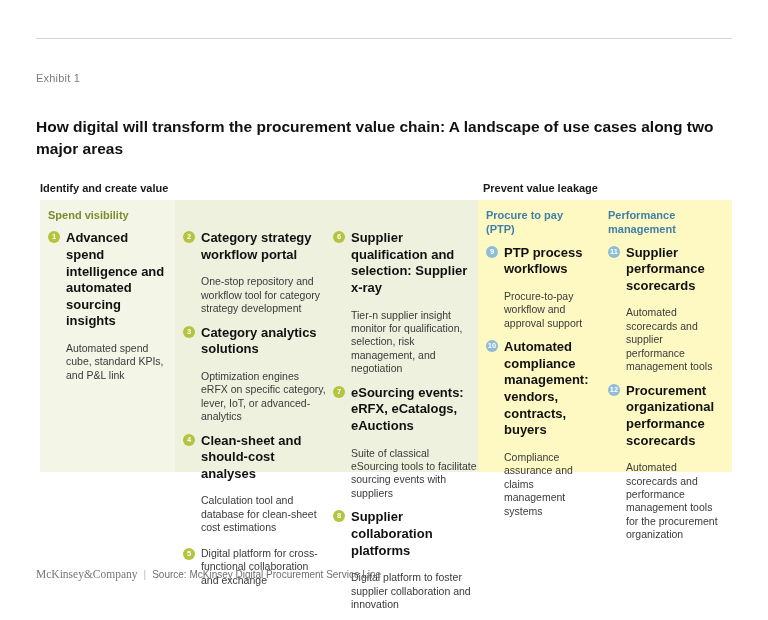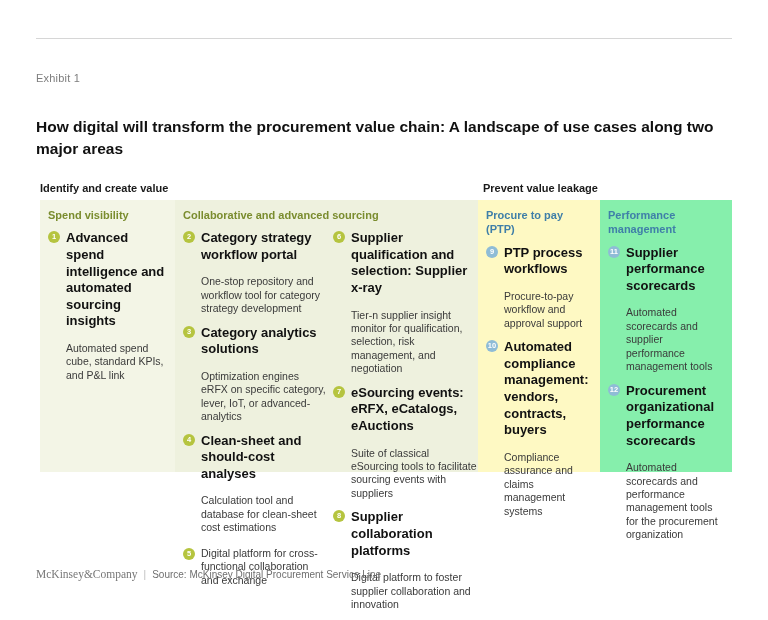--- a/index.html
+++ b/index.html
@@ -72,21 +72,21 @@
   .col {
     position: absolute;
     top: 0;
     height: 272px;
     box-sizing: border-box;
     padding: 8px 10px 0 8px;
   }
   .col.c1 { left: 0px;   width: 135px; background: #f3f5e6; }
   .col.c2 { left: 135px; width: 303px; background: #eef1de; }
   .col.c3 { left: 438px; width: 122px; background: #fef9c3; }
-  .col.c4 { left: 560px; width: 132px; background: #86efac; }
+  .col.c4 { left: 560px; width: 132px; background: #fef9c3; }
 
   .col-title {
     font-size: 11px;
     font-weight: bold;
     line-height: 1.3;
     margin: 0 0 8px 0;
   }
   .col-title.green { color: #7a8c2e; }
   .col-title.blue  { color: #3f7fa8; }
 
@@ -170,21 +170,20 @@
       <div class="col-title green">Spend visibility</div>
 
       <div class="item">
         <span class="num green">1</span>
         <div class="item-title">Advanced spend intelligence and automated sourcing insights</div>
         <div class="item-desc">Automated spend cube, standard KPIs, and P&amp;L link</div>
       </div>
     </div>
 
     <div class="col c2">
-      <div class="col-title green">Collaborative and advanced sourcing</div>
 
       <div class="subcol a">
         <div class="item">
           <span class="num green">2</span>
           <div class="item-title">Category strategy workflow portal</div>
           <div class="item-desc">One-stop repository and workflow tool for category strategy development</div>
         </div>
         <div class="item">
           <span class="num green">3</span>
           <div class="item-title">Category analytics solutions</div>

